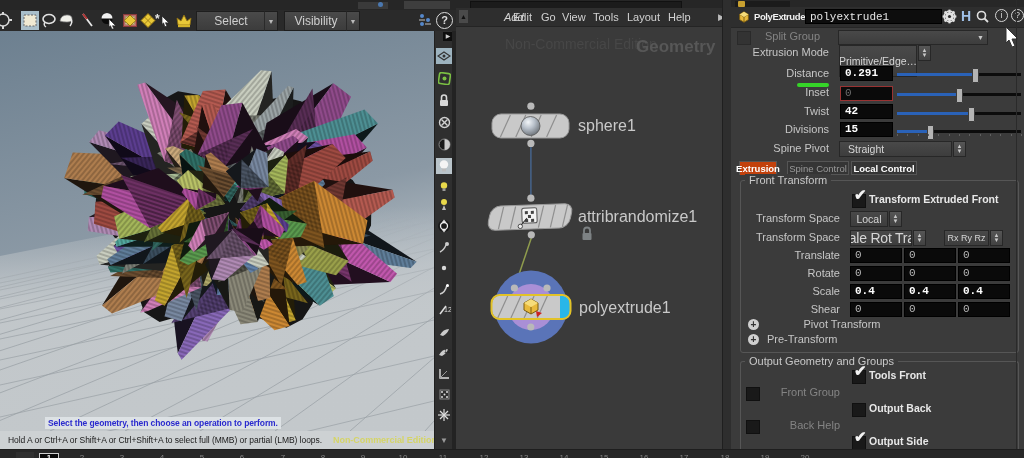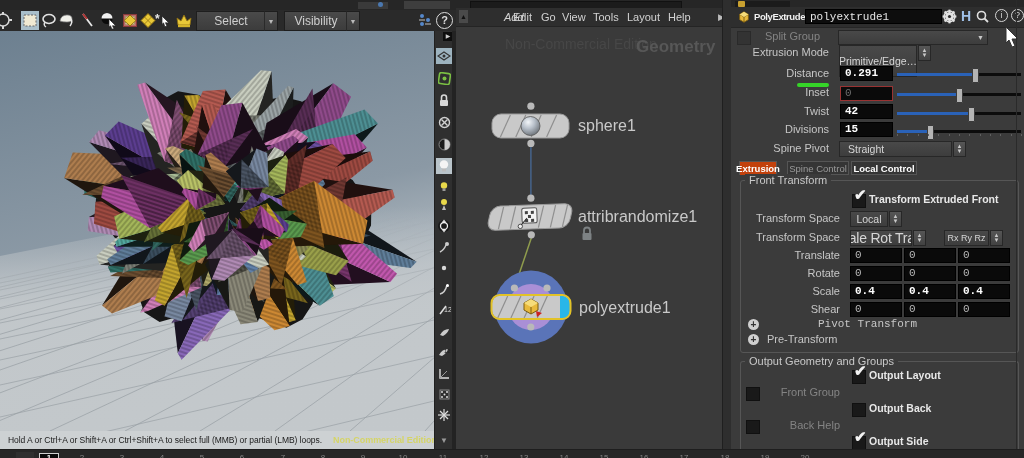--- a/index.html
+++ b/index.html
@@ -581,20 +581,21 @@
 <polygon points="240.8,157.1 268.7,156.1 241.6,128.5" fill="#4a5463"></polygon>
 <polygon points="240.8,157.1 256.4,117.5 267.3,122.0 268.7,156.1" fill="url(#s1)"></polygon>
 <polygon points="240.8,157.1 268.7,156.1 241.6,128.5" fill="url(#s0)"></polygon>
 <polygon points="232.4,198.9 204.3,205.2 211.8,248.2" fill="#1f1820"></polygon>
 <polygon points="232.4,198.9 211.8,248.2 224.3,249.8 254.0,224.4" fill="#b08ab4"></polygon>
 <polygon points="232.4,198.9 254.0,224.4 206.2,228.2" fill="#6d556f"></polygon>
 <polygon points="232.4,198.9 211.8,248.2 224.3,249.8 254.0,224.4" fill="url(#s0)"></polygon>
 <polygon points="232.4,198.9 254.0,224.4 206.2,228.2" fill="url(#s1)"></polygon>
 </svg>
 </div>
+<div id="hint" class="abs">Select the geometry, then choose an operation to perform.</div>
 <div id="helpbar" class="abs">Hold A or Ctrl+A or Shift+A or Ctrl+Shift+A to select full (MMB) or partial (LMB) loops.<span id="ncey">Non-Commercial Edition</span></div>
 
 <div id="rstrip" class="abs">
       <div style="position:absolute;left:8px;top:1px;width:10px;height:9px;background:#0e0e0e;color:#cfcfcf;font-size:6px;text-align:center;line-height:9px;">▶</div>
 <div class="ric" style="top:17px;background:#9db3bf;">
         <svg width="14" height="14">
           <polygon points="7,3 13,7 7,11 1,7" fill="none" stroke="#333" stroke-width="1.2"></polygon>
           <circle cx="7" cy="7" r="1.5" fill="#333"></circle>
         </svg>
       </div>
@@ -988,28 +989,28 @@
 <div class="pfield" style="left:227px;top:266px;width:52px;height:15px;line-height:13px;">0</div>
 <div class="plabel" style="left:-41px;top:285px;width:150px;">Scale</div>
 <div class="pfield bold" style="left:119px;top:284px;width:52px;height:15px;line-height:13px;">0.4</div>
 <div class="pfield bold" style="left:173px;top:284px;width:52px;height:15px;line-height:13px;">0.4</div>
 <div class="pfield bold" style="left:227px;top:284px;width:52px;height:15px;line-height:13px;">0.4</div>
 <div class="plabel" style="left:-41px;top:303px;width:150px;">Shear</div>
 <div class="pfield" style="left:119px;top:302px;width:52px;height:15px;line-height:13px;">0</div>
 <div class="pfield" style="left:173px;top:302px;width:52px;height:15px;line-height:13px;">0</div>
 <div class="pfield" style="left:227px;top:302px;width:52px;height:15px;line-height:13px;">0</div>
 <div style="position:absolute;left:17px;top:319px;width:11px;height:11px;border-radius:50%;background:#cfcfcf;color:#333;font-size:10px;font-weight:bold;text-align:center;line-height:11px;">+</div>
-<div class="plabel" style="left:36px;top:318px;width:150px;text-align:right;font-family:Liberation Mono, monospace;">Pivot Transform</div>
+<div class="plabel" style="left:36px;top:318px;width:150px;text-align:center;">Pivot Transform</div>
 <div style="position:absolute;left:17px;top:334px;width:11px;height:11px;border-radius:50%;background:#cfcfcf;color:#333;font-size:10px;font-weight:bold;text-align:center;line-height:11px;">+</div>
 <div class="plabel" style="left:36px;top:333px;width:150px;text-align:left;">Pre-Transform</div>
 <div class="fieldset" style="left:9px;top:361px;width:277px;height:100px;border-bottom:none;"></div>
 <div class="fslabel" style="left:14px;top:355px;text-align:right;">Output Geometry and Groups</div>
 <div class="cb" style="left:121px;top:370px;"></div>
 <div class="ck" style="left:123px;top:362px;">✔</div>
-<div class="blabel" style="left:138px;top:369px;">Output Layout</div>
+<div class="blabel" style="left:138px;top:369px;">Tools Front</div>
 <div class="cb" style="left:15px;top:387px;"></div>
 <div class="plabel dis" style="left:-41px;top:386px;width:150px;">Front Group</div>
 <div class="cb" style="left:121px;top:403px;"></div>
 <div class="blabel" style="left:138px;top:402px;">Output Back</div>
 <div class="cb" style="left:15px;top:420px;"></div>
 <div class="plabel dis" style="left:-41px;top:419px;width:150px;">Back Help</div>
 <div class="cb" style="left:121px;top:436px;"></div>
 <div class="ck" style="left:123px;top:428px;">✔</div>
 <div class="blabel" style="left:138px;top:435px;">Output Side</div>
 <div style="position:absolute;left:285px;top:0;width:1px;height:449px;background:#2a2a2a;"></div>

